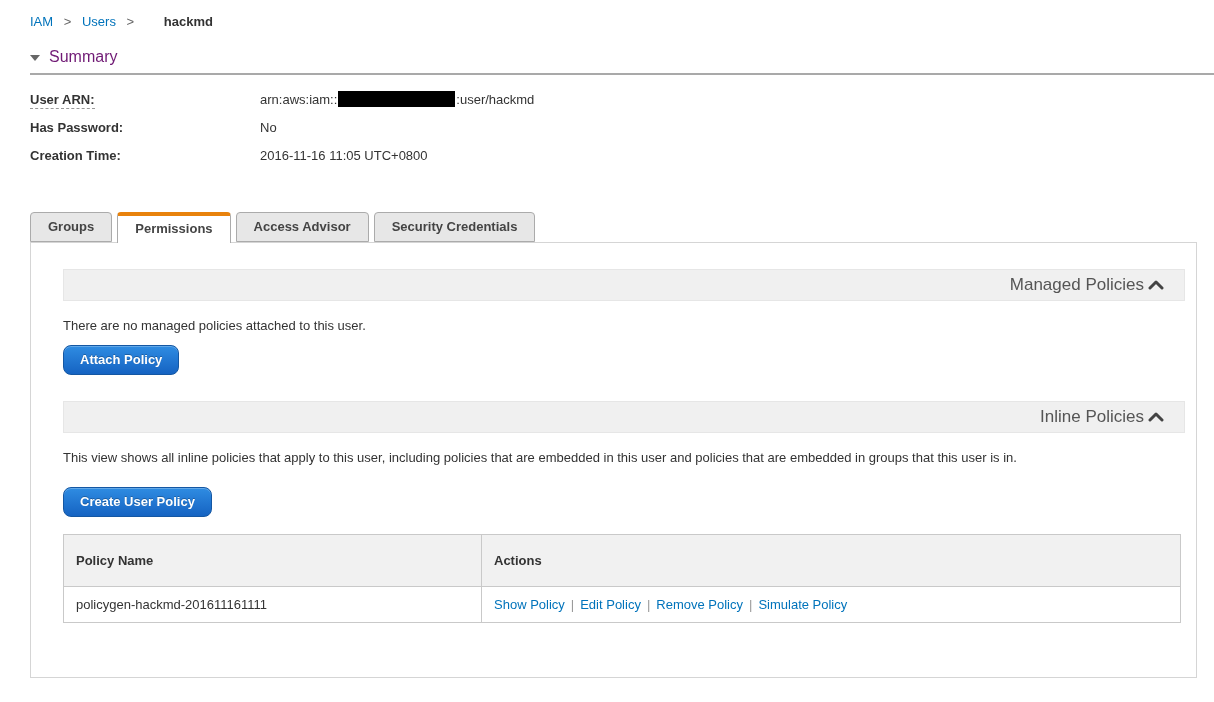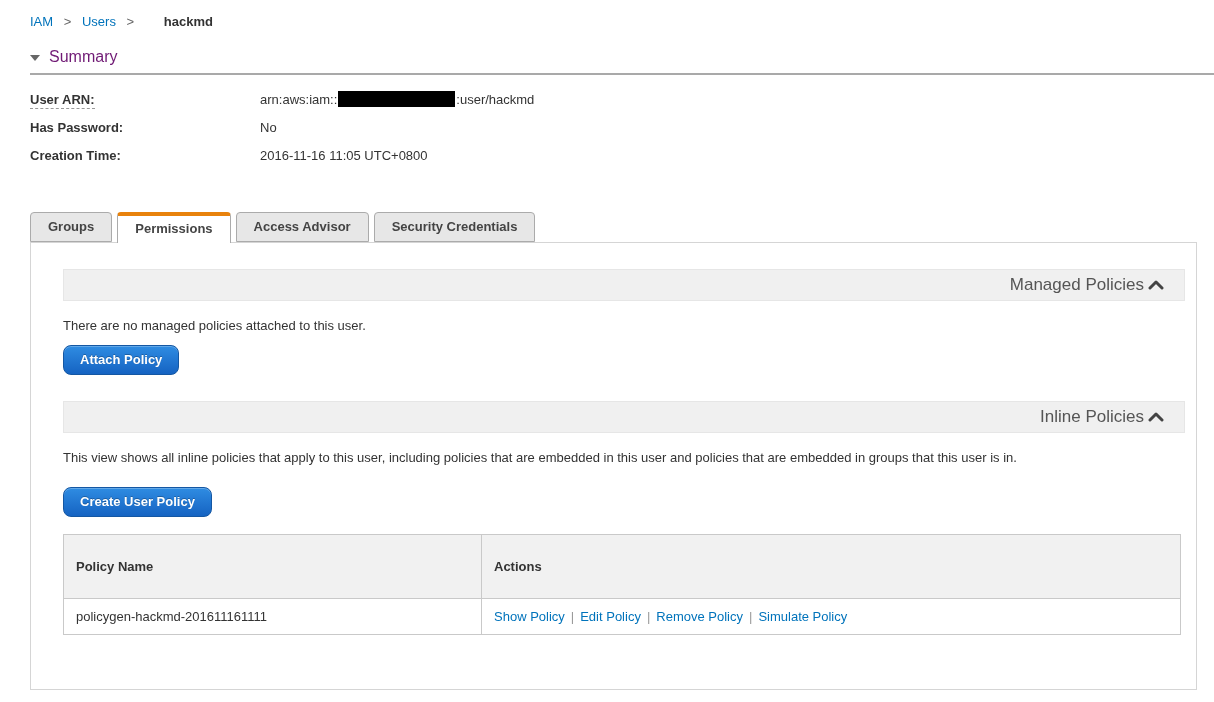--- a/index.html
+++ b/index.html
@@ -74,21 +74,21 @@
     color: #fff; font-weight: bold; font-size: 13px;
     text-shadow: 0 -1px 0 rgba(0,0,0,0.25);
     box-shadow: inset 0 1px 0 rgba(255,255,255,0.25);
     cursor: pointer; font-family: inherit;
   }
 
   
   .policy-table { border-collapse: collapse; width: 1118px; margin-top: 17px; }
   .policy-table th {
     background: #f1f1f1; border: 1px solid #c9c9c9; text-align: left;
-    font-size: 13px; font-weight: bold; color: #333; padding: 24px 12px; height: 28px;
+    font-size: 13px; font-weight: bold; color: #333; padding: 18px 12px; height: 28px;
   }
   .policy-table td { border: 1px solid #c9c9c9; padding: 10px 12px; height: 34px; }
   .col-policy-name { width: 418px; }
   .action-link { color: #0073bb; text-decoration: none; cursor: pointer; }
   .action-sep { color: #999; margin: 0 6px; }
 </style>
 </head>
 <body>
 
 <div class="breadcrumb">

